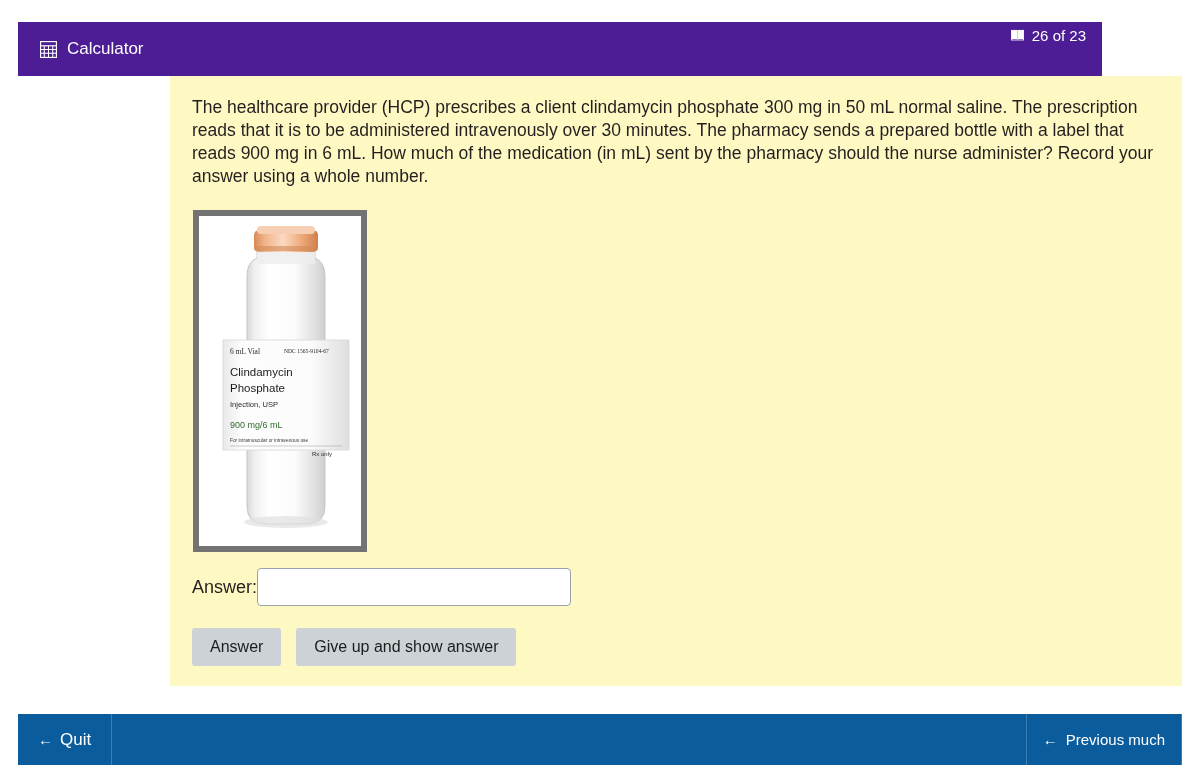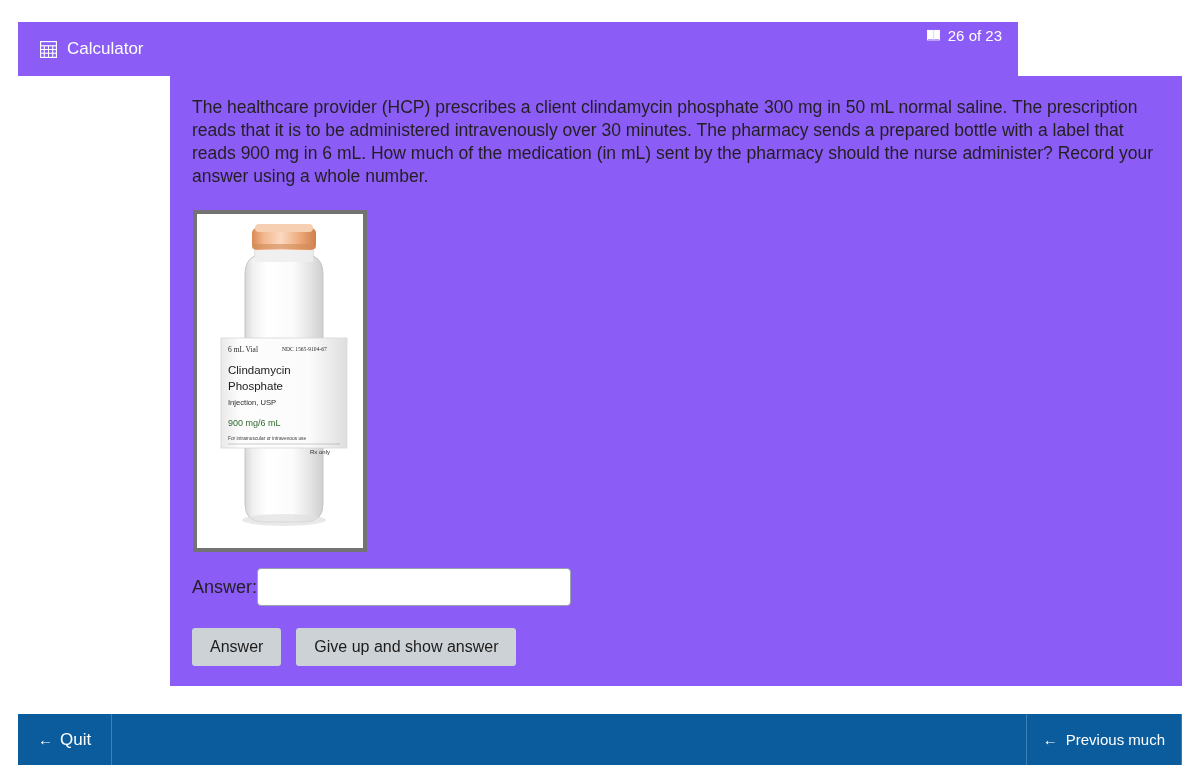--- a/index.html
+++ b/index.html
@@ -13,22 +13,22 @@
     position: relative;
     width: 1200px; height: 783px;
     background: #ffffff;
     overflow: hidden;
   }
 
   
   .topbar {
     position: absolute;
     left: 18px; top: 22px;
-    width: 1000px; height: 54px;
-    background: #8b5cf6;
+    width: 1084px; height: 54px;
+    background: #4c1d95;
     display: flex;
     align-items: center;
     justify-content: space-between;
     padding: 0 16px 0 22px;
   }
   .calc-group {
     display: flex;
     align-items: center;
     gap: 10px;
     color: #ffffff;
@@ -48,38 +48,38 @@
     align-self: flex-start;
     margin-top: 5px;
   }
   .book-icon { width: 15px; height: 15px; display: block; }
 
   
   .content-panel {
     position: absolute;
     left: 170px; top: 76px;
     width: 1012px; height: 610px;
-    background: #8b5cf6;
+    background: #fef9c3;
   }
   .question-text {
     position: absolute;
     left: 22px; top: 20px;
     width: 968px;
     font-size: 17.5px;
     line-height: 23px;
     color: #231f20;
   }
 
   
   .vial-frame {
     position: absolute;
     left: 23px; top: 134px;
     width: 174px; height: 342px;
     background: #ffffff;
-    border: 4px solid #737373;
+    border: 6px solid #737373;
   }
   .vial-svg { display: block; width: 174px; height: 340px; }
 
   
   .answer-row {
     position: absolute;
     left: 22px; top: 492px;
     display: flex;
     align-items: center;
   }

